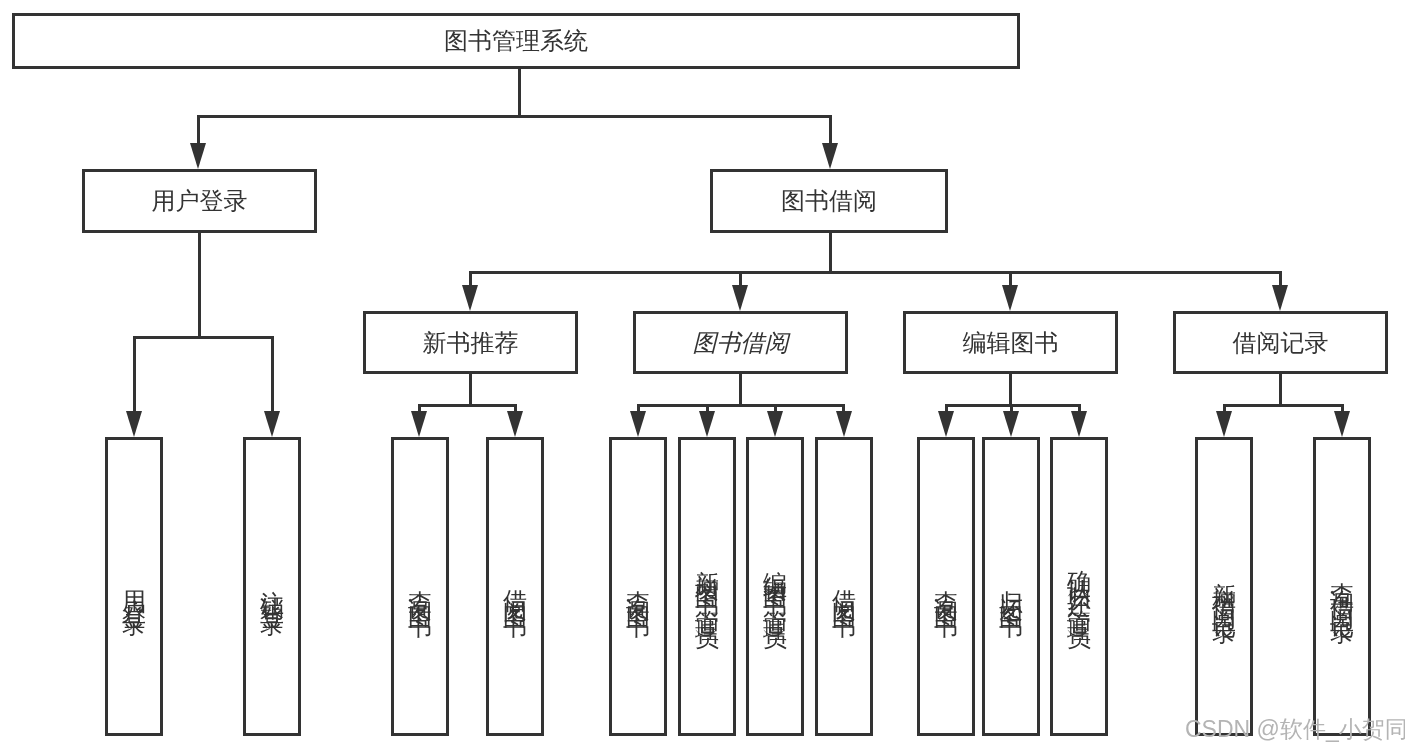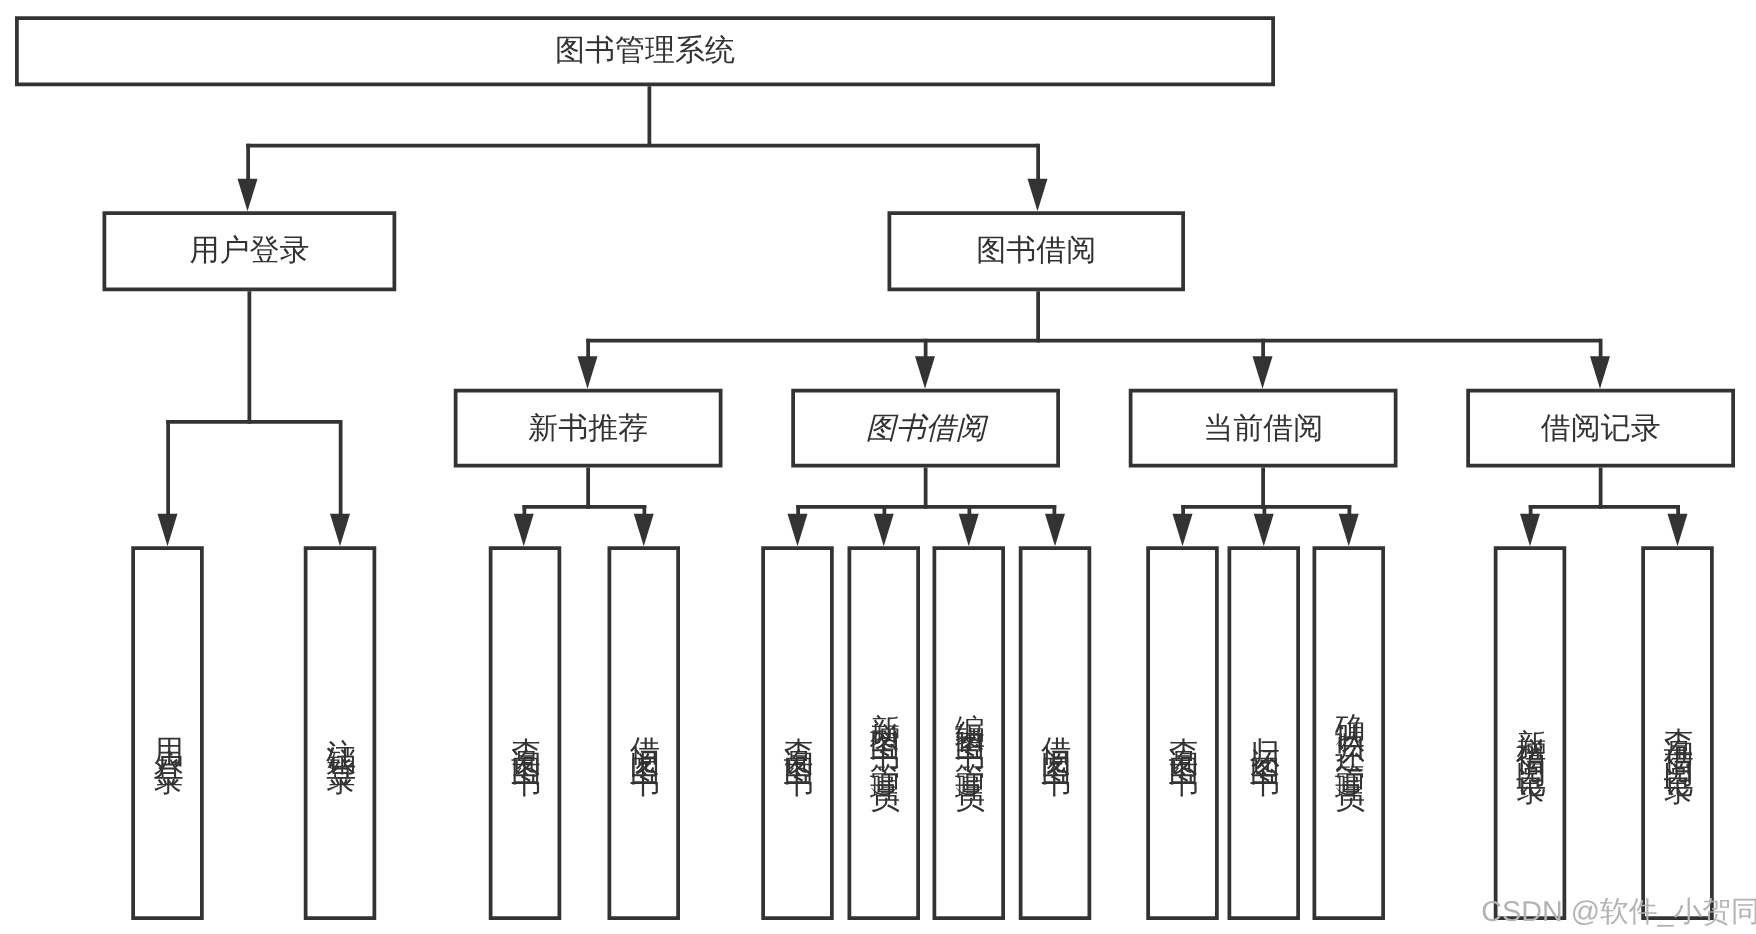--- a/index.html
+++ b/index.html
@@ -79,21 +79,21 @@
   <div class="ah" style="left:462px; top:285px;"></div>
   <div class="vl" style="left:739px; top:271px; height:16px;"></div>
   <div class="ah" style="left:732px; top:285px;"></div>
   <div class="vl" style="left:1009px; top:271px; height:16px;"></div>
   <div class="ah" style="left:1002px; top:285px;"></div>
   <div class="vl" style="left:1279px; top:271px; height:16px;"></div>
   <div class="ah" style="left:1272px; top:285px;"></div>
 
   <div class="box" style="left:363px; top:311px; width:215px; height:63px;">新书推荐</div>
   <div class="box" style="left:633px; top:311px; width:215px; height:63px;font-style:italic;">图书借阅</div>
-  <div class="box" style="left:903px; top:311px; width:215px; height:63px;">当前借阅</div>
+  <div class="box" style="left:903px; top:311px; width:215px; height:63px;">编辑图书</div>
   <div class="box" style="left:1173px; top:311px; width:215px; height:63px;">借阅记录</div>
 
   <div class="vl" style="left:469px; top:374px; height:33px;"></div>
   <div class="hl" style="left:418px; top:404px; width:99px;"></div>
   <div class="vl" style="left:418px; top:404px; height:10px;"></div>
   <div class="ah" style="left:411px; top:411px;"></div>
   <div class="vl" style="left:514px; top:404px; height:10px;"></div>
   <div class="ah" style="left:507px; top:411px;"></div>
 
   <div class="vl" style="left:739px; top:374px; height:33px;"></div>

